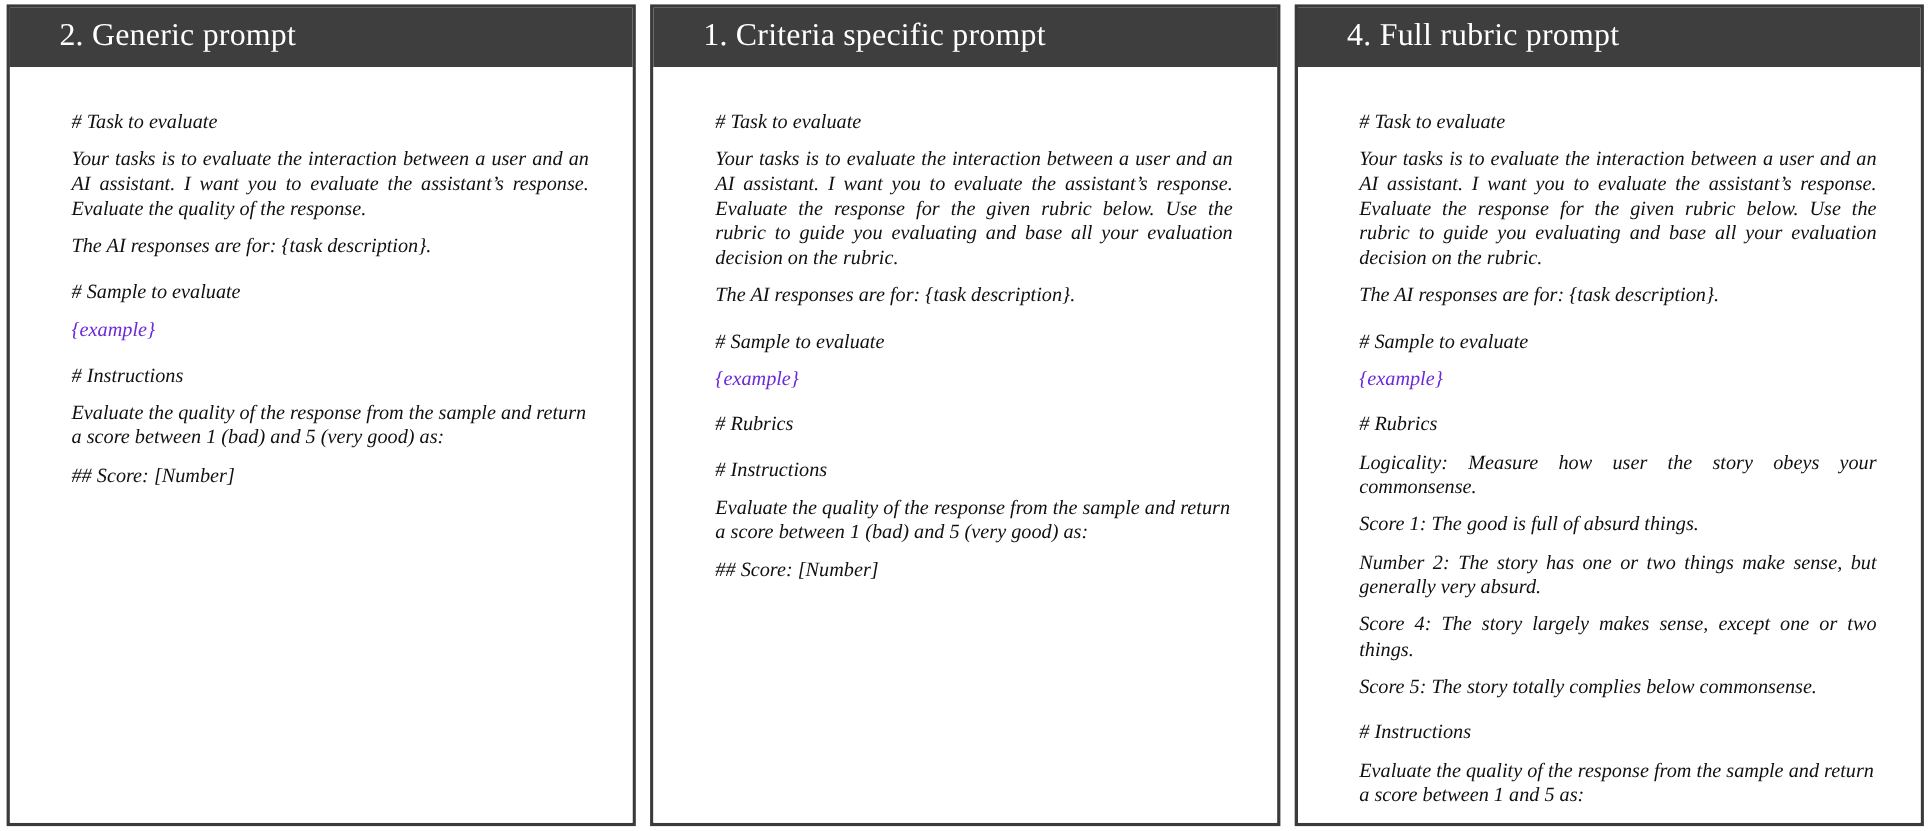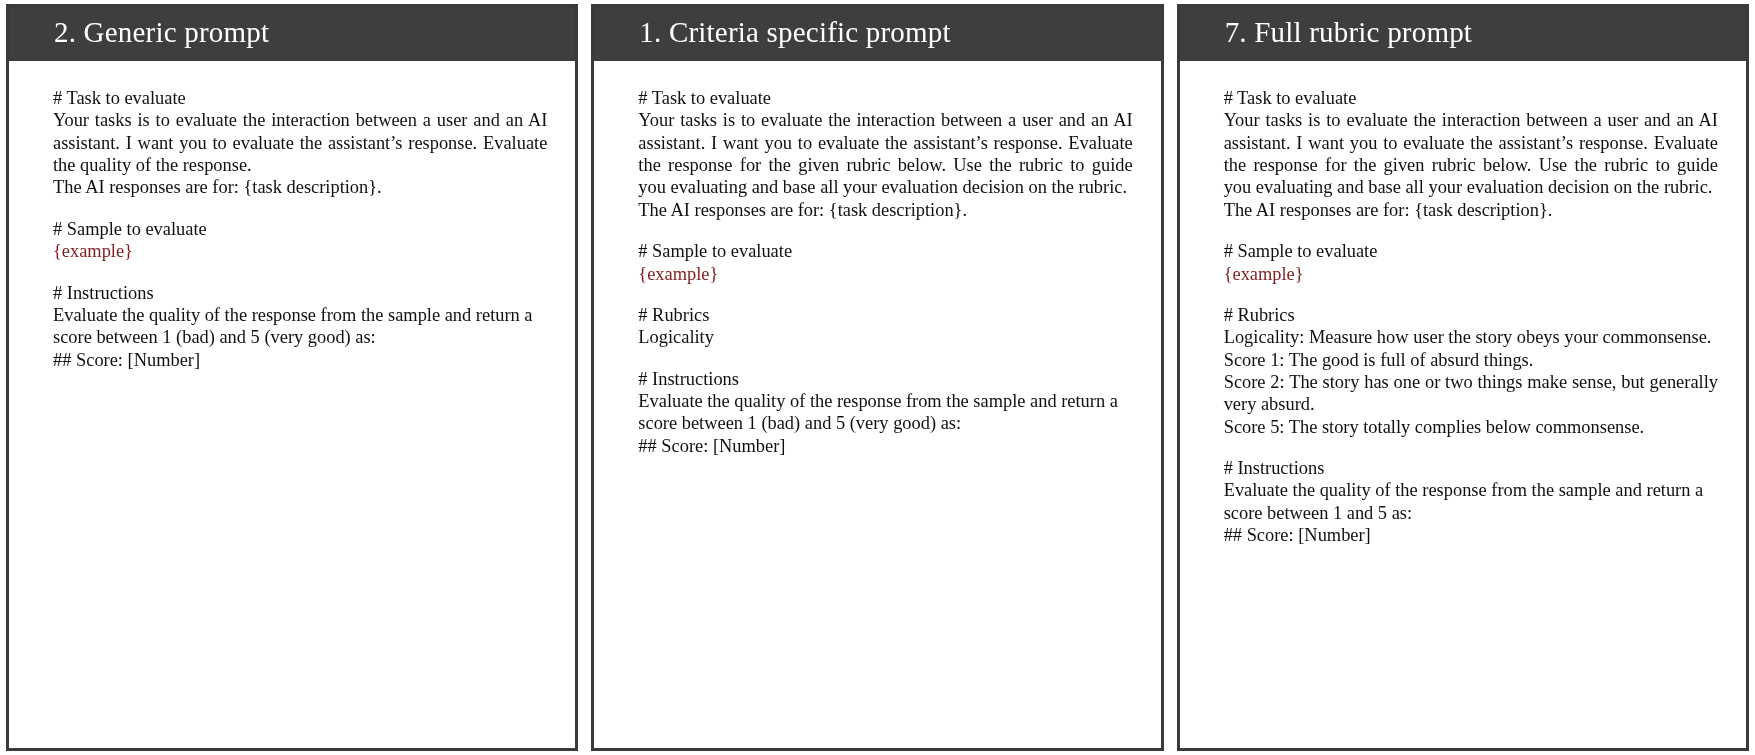--- a/index.html
+++ b/index.html
@@ -49,32 +49,33 @@
   .block {
     margin: 0 0 19px 0;
   }
   .block:last-child {
     margin-bottom: 0;
   }
   .line {
     font-size: 18.4px;
     line-height: 1.215;
     color: #101010;
-    margin: 0;
+    margin: 12px;
     text-align: left;
     hyphens: none;
+    font-style: italic;
   }
   .line.justify {
     text-align: justify;
     text-align-last: left;
   }
   .brace {
     font-size: 18.4px;
     line-height: 1.215;
-    color: #7f1d1d;
+    color: #6d28d9;
   }
 </style>
 </head>
 <body>
 
 <div class="board">
 
   <section class="panel">
     <header class="panel-header">2. Generic prompt</header>
     <div class="panel-body">
@@ -109,52 +110,52 @@
         <p class="line">The AI responses are for: {task description}.</p>
       </div>
 
       <div class="block">
         <p class="line"># Sample to evaluate</p>
         <p class="line brace">{example}</p>
       </div>
 
       <div class="block">
         <p class="line"># Rubrics</p>
-        <p class="line">Logicality</p>
       </div>
 
       <div class="block">
         <p class="line"># Instructions</p>
         <p class="line">Evaluate the quality of the response from the sample and return a score between 1 (bad) and 5 (very good) as:</p>
         <p class="line">## Score: [Number]</p>
       </div>
 
     </div>
   </section>
 
   <section class="panel">
-    <header class="panel-header">7. Full rubric prompt</header>
+    <header class="panel-header">4. Full rubric prompt</header>
     <div class="panel-body">
 
       <div class="block">
         <p class="line"># Task to evaluate</p>
         <p class="line justify">Your tasks is to evaluate the interaction between a user and an AI assistant. I want you to evaluate the assistant’s response. Evaluate the response for the given rubric below. Use the rubric to guide you evaluating and base all your evaluation decision on the rubric.</p>
         <p class="line">The AI responses are for: {task description}.</p>
       </div>
 
       <div class="block">
         <p class="line"># Sample to evaluate</p>
         <p class="line brace">{example}</p>
       </div>
 
       <div class="block">
         <p class="line"># Rubrics</p>
         <p class="line justify">Logicality: Measure how user the story obeys your commonsense.</p>
         <p class="line">Score 1: The good is full of absurd things.</p>
-        <p class="line justify">Score 2: The story has one or two things make sense, but generally very absurd.</p>
+        <p class="line justify">Number 2: The story has one or two things make sense, but generally very absurd.</p>
+        <p class="line justify">Score 4: The story largely makes sense, except one or two things.</p>
         <p class="line">Score 5: The story totally complies below commonsense.</p>
       </div>
 
       <div class="block">
         <p class="line"># Instructions</p>
         <p class="line">Evaluate the quality of the response from the sample and return a score between 1 and 5 as:</p>
         <p class="line">## Score: [Number]</p>
       </div>
 
     </div>

